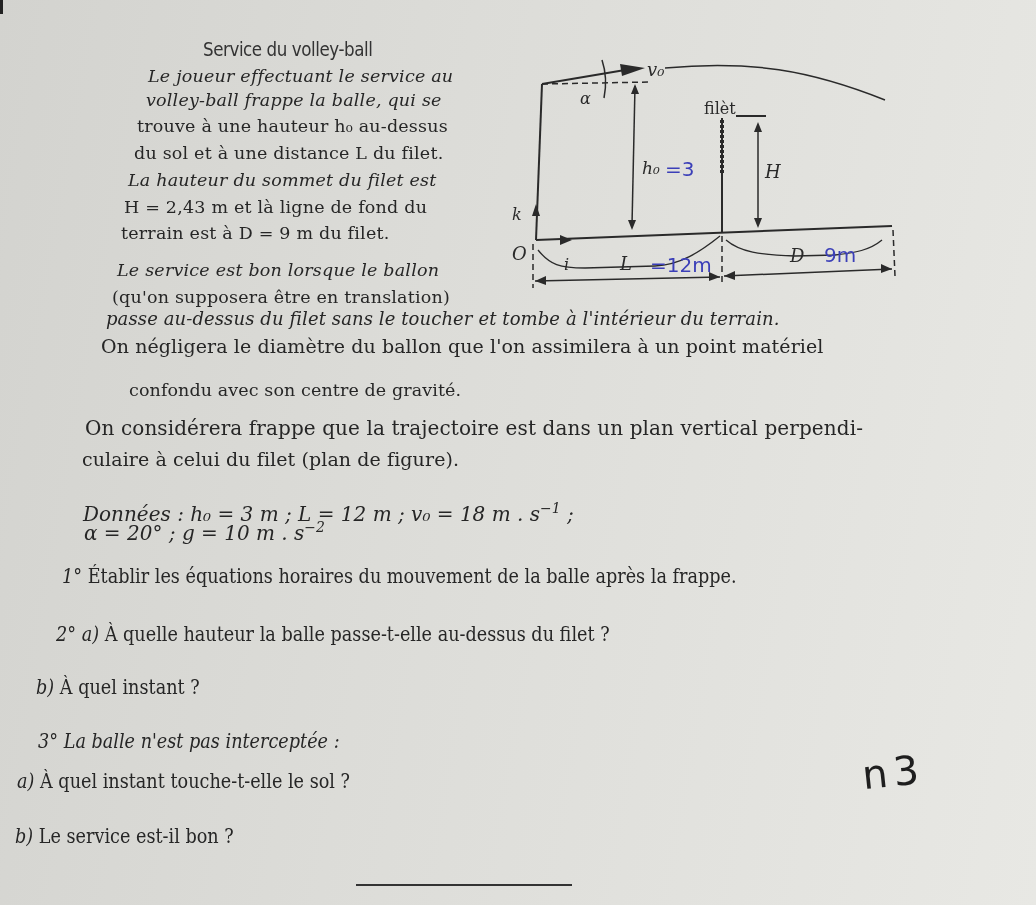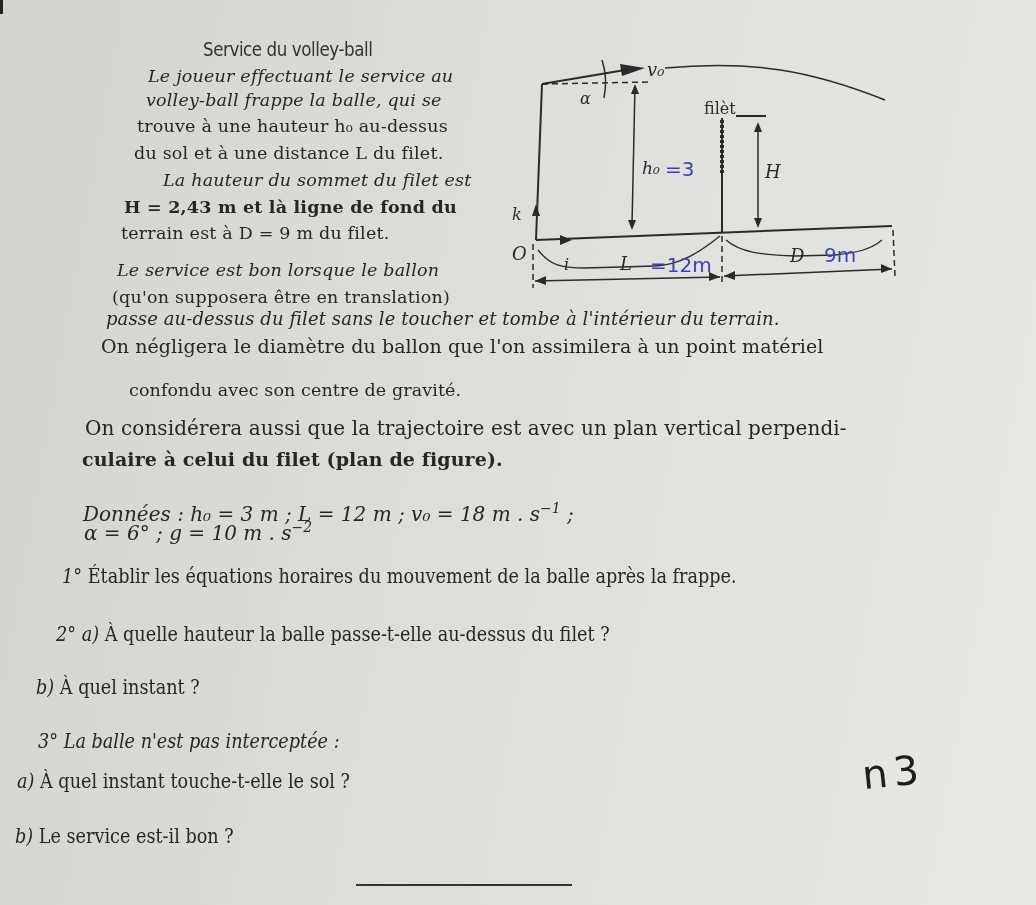--- a/index.html
+++ b/index.html
@@ -68,22 +68,22 @@
 <body>
 
 <div class="corner-mark"></div>
 
 <div class="txt title" style="left:203px; top:40px;">Service du volley-ball</div>
 
 <div class="txt col ital" style="left:148px; top:68px;">Le joueur effectuant le service au</div>
 <div class="txt col ital" style="left:146px; top:92px;">volley-ball frappe la balle, qui se</div>
 <div class="txt col" style="left:137px; top:118px;">trouve à une hauteur h₀ au-dessus</div>
 <div class="txt col" style="left:134px; top:145px;">du sol et à une distance L du filet.</div>
-<div class="txt col ital" style="left:128px; top:172px;margin-left:35px;">La hauteur du sommet du filet est</div>
-<div class="txt col" style="left:124px; top:199px;font-weight:bold;">H = 2,43 m  et là ligne de fond du</div>
+<div class="txt col ital" style="left:128px; top:172px;">La hauteur du sommet du filet est</div>
+<div class="txt col" style="left:124px; top:199px;">H = 2,43 m  et là ligne de fond du</div>
 <div class="txt col" style="left:121px; top:225px;">terrain est à  D = 9 m  du filet.</div>
 <div class="txt col ital" style="left:117px; top:262px;">Le service est bon lorsque le ballon</div>
 <div class="txt col" style="left:112px; top:289px;">(qu'on supposera être en translation)</div>
 
 <svg id="diagram" width="420" height="270" viewBox="0 0 420 270">
   <g stroke="#2a2a2a" stroke-width="2" fill="none">
 
     <line x1="52" y1="44" x2="46" y2="200"></line>
 
     <polygon points="46,164 42,176 50,176" fill="#2a2a2a" stroke="none"></polygon>
@@ -144,32 +144,32 @@
   <g font-family="DejaVu Sans, sans-serif" fill="#3b3fb8">
     <text x="175" y="136" font-size="20">=3</text>
     <text x="160" y="232" font-size="20">=12m</text>
     <text x="334" y="222" font-size="20">9m</text>
   </g>
 </svg>
 
 <div class="txt body-line ital" style="left:106px; top:310px; font-size:18px;">passe au-dessus du filet sans le toucher et tombe à l'intérieur du terrain.</div>
 <div class="txt body-line" style="left:101px; top:337px; font-size:19px;">On négligera le diamètre du ballon que l'on assimilera à un point matériel</div>
 <div class="txt body-line" style="left:96px; top:382px; font-size:17.5px;margin-left:33px;">confondu avec son centre de gravité.</div>
-<div class="txt body-line" style="left:85px; top:418px; font-size:20px;">On considérera aussi que la trajectoire est avec un plan vertical perpendi-</div>
-<div class="txt body-line" style="left:82px; top:450px; font-size:19px;font-weight:bold;">culaire à celui du filet (plan de figure).</div>
+<div class="txt body-line" style="left:85px; top:418px; font-size:20px;">On considérera frappe que la trajectoire est dans un plan vertical perpendi-</div>
+<div class="txt body-line" style="left:82px; top:450px; font-size:19px;">culaire à celui du filet (plan de figure).</div>
 
 <div class="txt ital" style="left:83px; top:488px; font-size:20px;margin-top:13px;">
   <span>Données :</span>
   <span>h₀ = 3 m ;</span>
   <span>L = 12 m ;</span>
   <span>v₀ = 18 m . s</span><span class="sup">−1</span>
   <span>;</span>
 </div>
 <div class="txt ital" style="left:84px; top:520px; font-size:20px;">
-  <span>α = 6° ;</span>
+  <span>α = 20° ;</span>
   <span>g = 10 m . s</span><span class="sup">−2</span>
 </div>
 
 <div class="txt q" style="left:62px; top:566px;">
   <i>1°</i>
   <span>Établir les équations horaires du mouvement de la balle après la frappe.</span>
 </div>
 <div class="txt q" style="left:56px; top:624px;">
   <i>2°</i>
   <i>a)</i>

